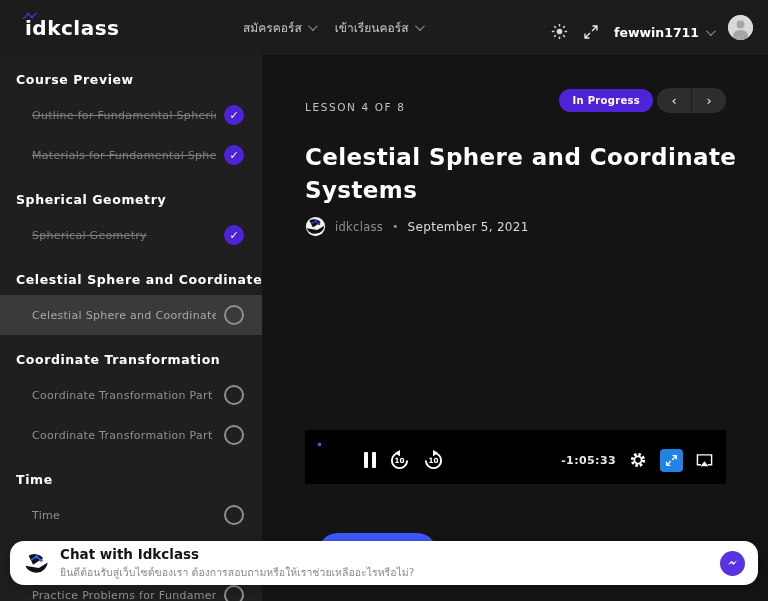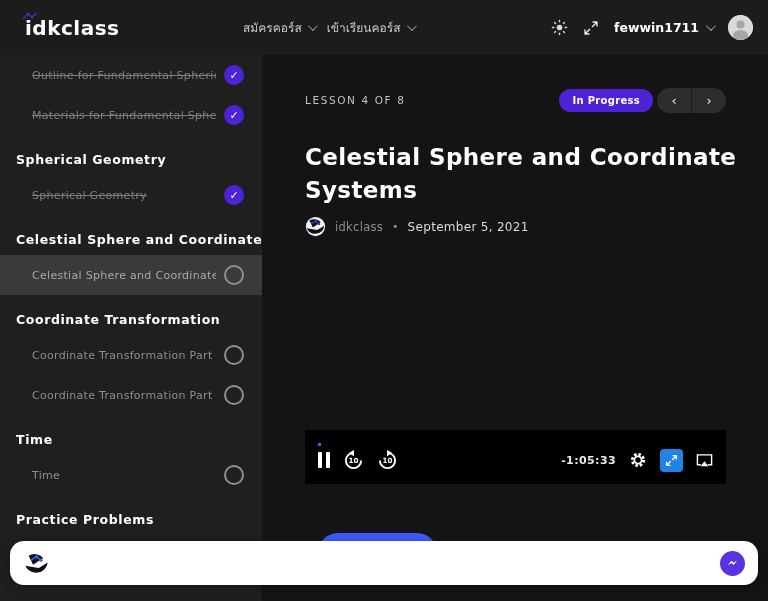--- a/index.html
+++ b/index.html
@@ -10,24 +10,24 @@
     font-family:"DejaVu Sans", sans-serif;
     -webkit-font-smoothing:antialiased;
   }
   
   .navbar {
     position:absolute; top:0; left:0; right:0; height:55px;
     background:#1c1c1d; display:flex; align-items:center; z-index:5;
   }
   .logo { position:relative; margin-left:25px; color:#fff; font-size:20px; font-weight:bold; letter-spacing:0.5px; }
   .logo svg { position:absolute; top:-4px; left:-3px; }
-  .nav-menu { position:absolute; left:243px; display:flex; gap:12px; align-items:center; }
+  .nav-menu { position:absolute; left:243px; display:flex; gap:20px; align-items:center; }
   .nav-menu-item { display:flex; align-items:center; gap:6px; color:#c9c9c9; font-size:12px; cursor:pointer; }
   .chev { width:7px; height:7px; border-right:1.5px solid #9a9a9a; border-bottom:1.5px solid #9a9a9a; transform:rotate(45deg) translateY(-2px); display:inline-block; }
-  .nav-right { position:absolute; right:15px; display:flex; align-items:center; gap:15px; }
+  .nav-right { position:absolute; right:15px; display:flex; align-items:flex-end; gap:15px; }
   .icon-btn { display:flex; align-items:center; justify-content:center; cursor:pointer; }
   .user-menu { display:flex; align-items:center; gap:7px; color:#fff; font-size:12.5px; font-weight:bold; cursor:pointer; }
   .avatar { width:25px; height:25px; border-radius:50%; background:#d9d9d9; overflow:hidden; }
 
   
   .sidebar {
     position:absolute; top:55px; left:0; width:262px; bottom:0;
     background:#1f1f1f; overflow:hidden; z-index:2;
   }
   .section-header { padding:17px 16px 8px 16px; color:#fff; font-size:12.5px; font-weight:bold; letter-spacing:0.6px; white-space:nowrap; overflow:hidden; }
@@ -36,35 +36,35 @@
   .lesson-item.completed .lesson-item-label { text-decoration:line-through; color:#7e7e7e; }
   .lesson-item.active { background:#3a3a3a; }
   .lesson-item.active .lesson-item-label { color:#a8a8a8; }
   .status { width:20px; height:20px; flex:0 0 20px; border-radius:50%; display:flex; align-items:center; justify-content:center; }
   .status.ring { border:2px solid #8f8f8f; background:transparent; }
   .status.check { background:#4e22d6; color:#fff; font-size:11px; font-weight:bold; display:none; }
   .lesson-item.completed .status.check { display:flex; }
 
   
   .main { position:absolute; top:55px; left:262px; right:0; bottom:0; background:#141414; }
-  .meta-row { position:absolute; left:43px; right:42px; top:32px; height:26px; display:flex; align-items:center; justify-content:space-between; }
+  .meta-row { position:absolute; left:43px; right:42px; top:32px; height:26px; display:flex; align-items:flex-end; justify-content:space-between; }
   .lesson-meta { color:#c2c2c2; font-size:10.5px; letter-spacing:1.6px; }
   .meta-right { display:flex; align-items:center; gap:4px; }
   .status-badge { background:#4e22d6; color:#fff; font-size:10px; font-weight:bold; padding:6px 13px; border-radius:13px; letter-spacing:0.3px; }
   .pill-nav { display:flex; background:#2d2d2d; border-radius:13px; height:25px; width:69px; overflow:hidden; }
   .pill-nav button { flex:1; background:transparent; border:none; color:#eee; font-size:13px; line-height:1; cursor:pointer; font-family:inherit; padding:0; }
   .pill-nav .divider { width:1px; background:#1b1b1b; }
   .page-title { position:absolute; left:43px; top:86px; width:470px; color:#fff; font-size:23px; font-weight:bold; letter-spacing:0.4px; line-height:1.45; }
   .author-row { position:absolute; left:43px; top:161px; display:flex; align-items:center; gap:9px; }
   .author-name { color:#8f8f8f; font-size:11.5px; letter-spacing:0.3px; }
   .dot-sep { color:#8f8f8f; font-size:11px; }
   .author-date { color:#dcdcdc; font-size:12px; letter-spacing:0.3px; }
 
   
-  .player-bar { position:absolute; left:43px; top:375px; width:421px; height:54px; background:#000; }
+  .player-bar { position:absolute; left:43px; top:375px; width:421px; height:54px; background:#000;padding-left:46px; }
   .playhead { position:absolute; left:13px; top:13px; width:3px; height:3px; background:#2e6be6; }
   .controls { display:flex; align-items:center; height:100%; padding:6px 13px 0 13px; gap:13px; }
   .pause-icon { display:flex; gap:4px; cursor:pointer; }
   .pause-icon span { width:4px; height:16px; background:#fff; border-radius:1px; }
   .skip-btn { cursor:pointer; display:flex; }
   .time-display { margin-left:auto; color:#e9e9e9; font-size:11px; font-weight:bold; letter-spacing:0.4px; }
   .fs-btn { width:23px; height:23px; background:#2083e6; border-radius:4px; display:flex; align-items:center; justify-content:center; cursor:pointer; }
 
   
   .complete-btn { position:absolute; left:56px; top:478px; width:119px; height:40px; border-radius:21px; background:#3d5afe; border:none; z-index:1; cursor:pointer; }
@@ -135,20 +135,21 @@
         <circle cx="12.5" cy="9.5" r="4" fill="#a6a6a6"></circle>
         <ellipse cx="12.5" cy="20.5" rx="7.5" ry="5.5" fill="#a6a6a6"></ellipse>
       </svg>
     </span>
   </div>
 </header>
 
 <aside class="sidebar">
   <div>
   <div>
+    <div class="section-header">Course Preview</div>
     <div>
   <div class="lesson-item completed">
     <span class="lesson-item-label">Outline for Fundamental Spherical Astr...</span>
     <span class="status check">✓</span>
 
   </div>
 
   <div class="lesson-item completed">
     <span class="lesson-item-label">Materials for Fundamental Spherical A...</span>
     <span class="status check">✓</span>
@@ -297,18 +298,22 @@
 
 <div class="chat-bar">
   <svg width="27" height="27" viewBox="0 0 24 24">
     <circle cx="12" cy="12" r="11" fill="#fff"></circle>
     <path d="M2 14 a10.5 10.5 0 0 0 20 -3 L14 16 Z" fill="#111"></path>
     <path d="M5 5 a10.5 10.5 0 0 1 13 2 L9 13 Z" fill="#111"></path>
     <polyline points="7,9 12,6 16,9" fill="none" stroke="#2c6ae0" stroke-width="1.4"></polyline>
     <circle cx="12" cy="6" r="1.5" fill="#2c6ae0"></circle>
       <circle cx="16" cy="9" r="1.5" fill="#2c6ae0"></circle>
   </svg>
+  <div class="chat-text">
+    <span class="chat-title">Chat with Idkclass</span>
+    <span class="chat-subtitle">ยินดีต้อนรับสู่เว็บไซต์ของเรา ต้องการสอบถามหรือให้เราช่วยเหลืออะไรหรือไม่?</span>
+  </div>
   <span class="messenger-btn">
     <svg width="15" height="15" viewBox="0 0 24 24">
       <path d="M4.5 14.5 L10.4 7.6 L13.4 10.6 L19.5 7.3 L13.6 14.2 L10.6 11.2 Z" fill="#fff"></path>
     </svg>
   </span>
 </div>
 
 </body></html>

